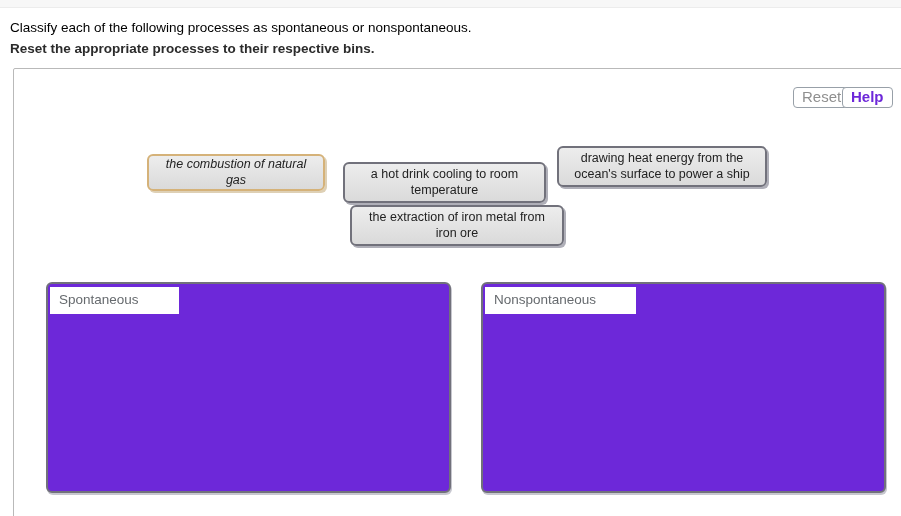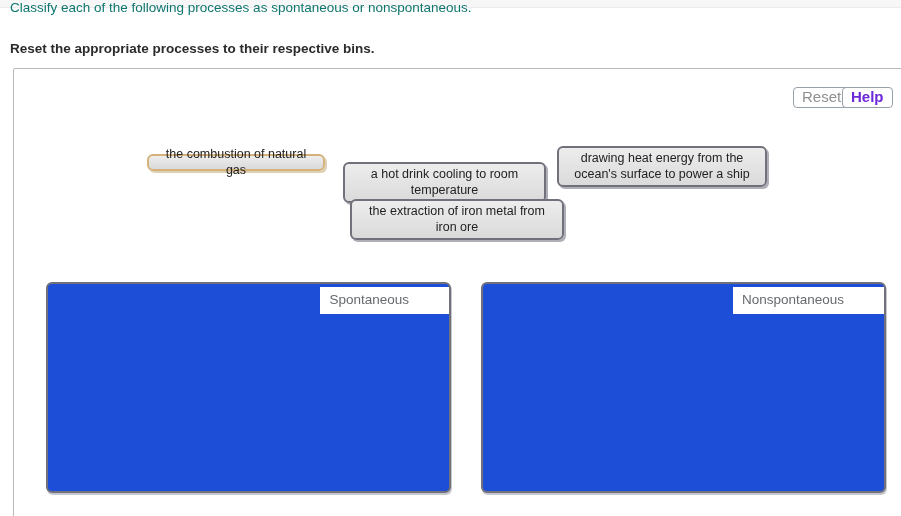--- a/index.html
+++ b/index.html
@@ -10,22 +10,22 @@
     overflow: hidden;
     position: relative;
   }
   .top-bar {
     position: absolute; left: 0; top: 0;
     width: 901px; height: 8px;
     background: #f7f7f7;
     border-bottom: 1px solid #ececec;
   }
   .instr-1 {
-    position: absolute; left: 10px; top: 0;
-    font-size: 13.5px; color: #0f766e;
+    position: absolute; left: 10px; top: 20px;
+    font-size: 13.5px; color: #000000;
   }
   .instr-2 {
     position: absolute; left: 10px; top: 41px;
     font-size: 13.5px; font-weight: bold; color: #2b2b2b;
   }
   .panel {
     position: absolute; left: 13px; top: 68px;
     right: -2px; bottom: -2px;
     background: #ffffff;
     border: 1px solid #b9b9b9;
@@ -55,32 +55,31 @@
     box-shadow: 2px 2px 0 rgba(110,110,125,0.55);
     font-size: 12.5px; color: #222222;
     padding: 2px 8px;
     line-height: 1.25;
     cursor: grab;
   }
   .drag-item.selected {
     border-color: #d5b279;
     box-shadow: 2px 2px 0 rgba(195,170,120,0.55);
   }
-  .item-0 { left: 147px; top: 154px; width: 178px; height: 17px; }
+  .item-0 { left: 147px; top: 154px; width: 178px; height: 37px; font-style: italic; }
   .item-1 { left: 343px; top: 162px; width: 203px; height: 41px; }
   .item-2 { left: 557px; top: 146px; width: 210px; height: 41px; }
-  .item-3 { left: 350px; top: 199px; width: 214px; height: 41px; }
+  .item-3 { left: 350px; top: 205px; width: 214px; height: 41px; }
   .bin {
     position: absolute;
     top: 282px; height: 211px; width: 405px;
-    background: #1d4ed8;
+    background: #6d28d9;
     border: 2px solid #71717b;
     border-radius: 6px;
     box-shadow: 1px 2px 0 rgba(130,130,148,0.45);
-    text-align: right;
   }
   .bin-0 { left: 46px; }
   .bin-1 { left: 481px; }
   .bin-label {
     display: inline-block;
     margin: 3px 0 0 2px;
     padding: 5px 40px 7px 9px;
     background: #ffffff;
     font-size: 13.5px;
     color: #666a6e;

